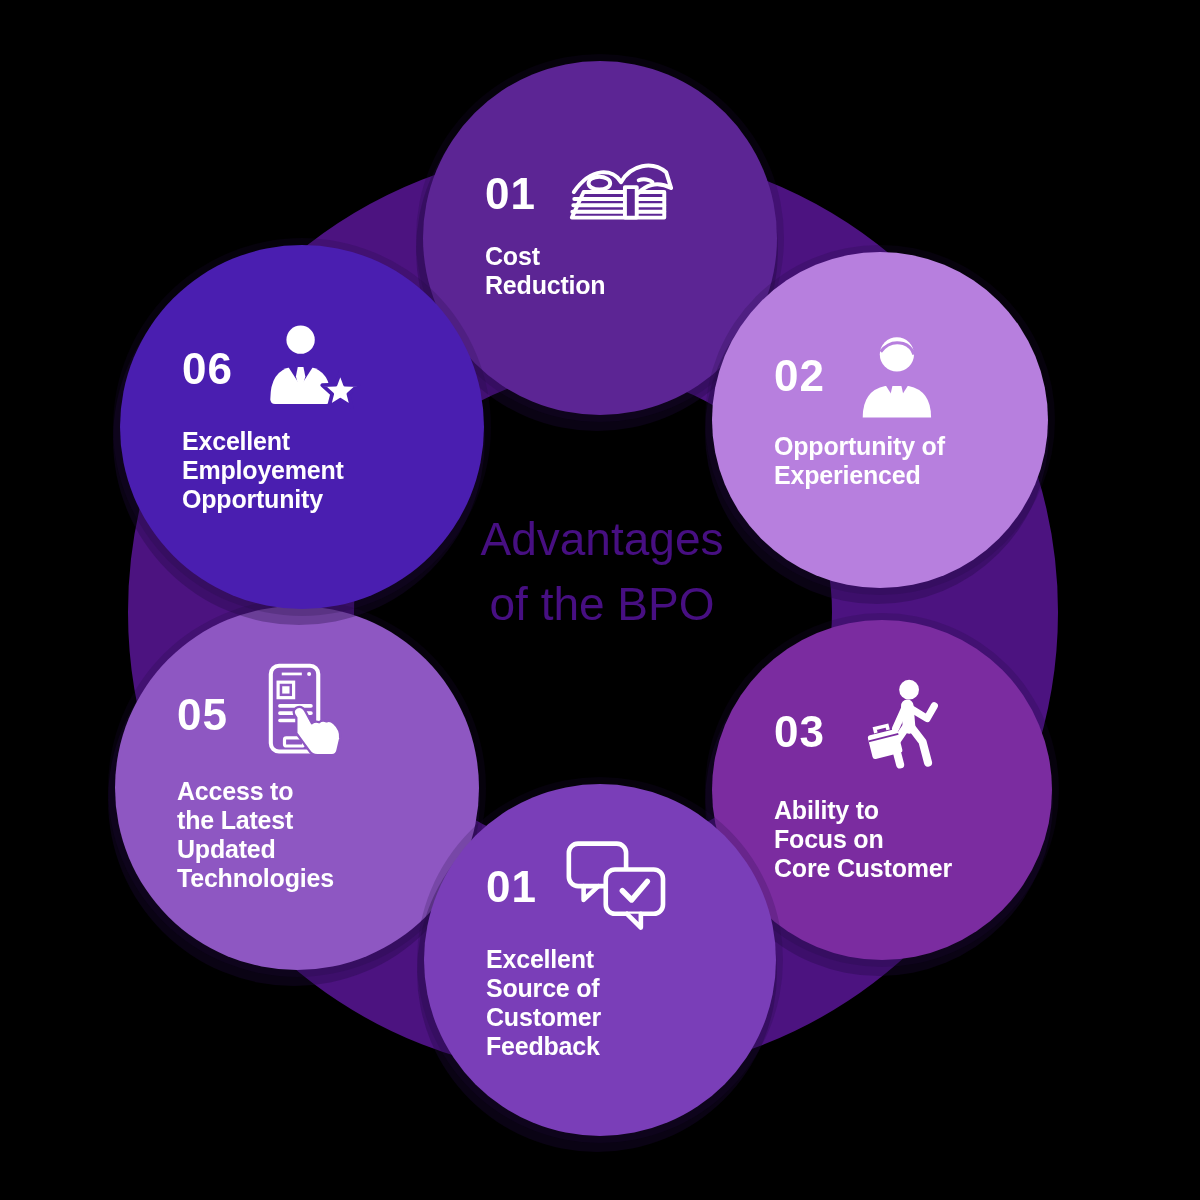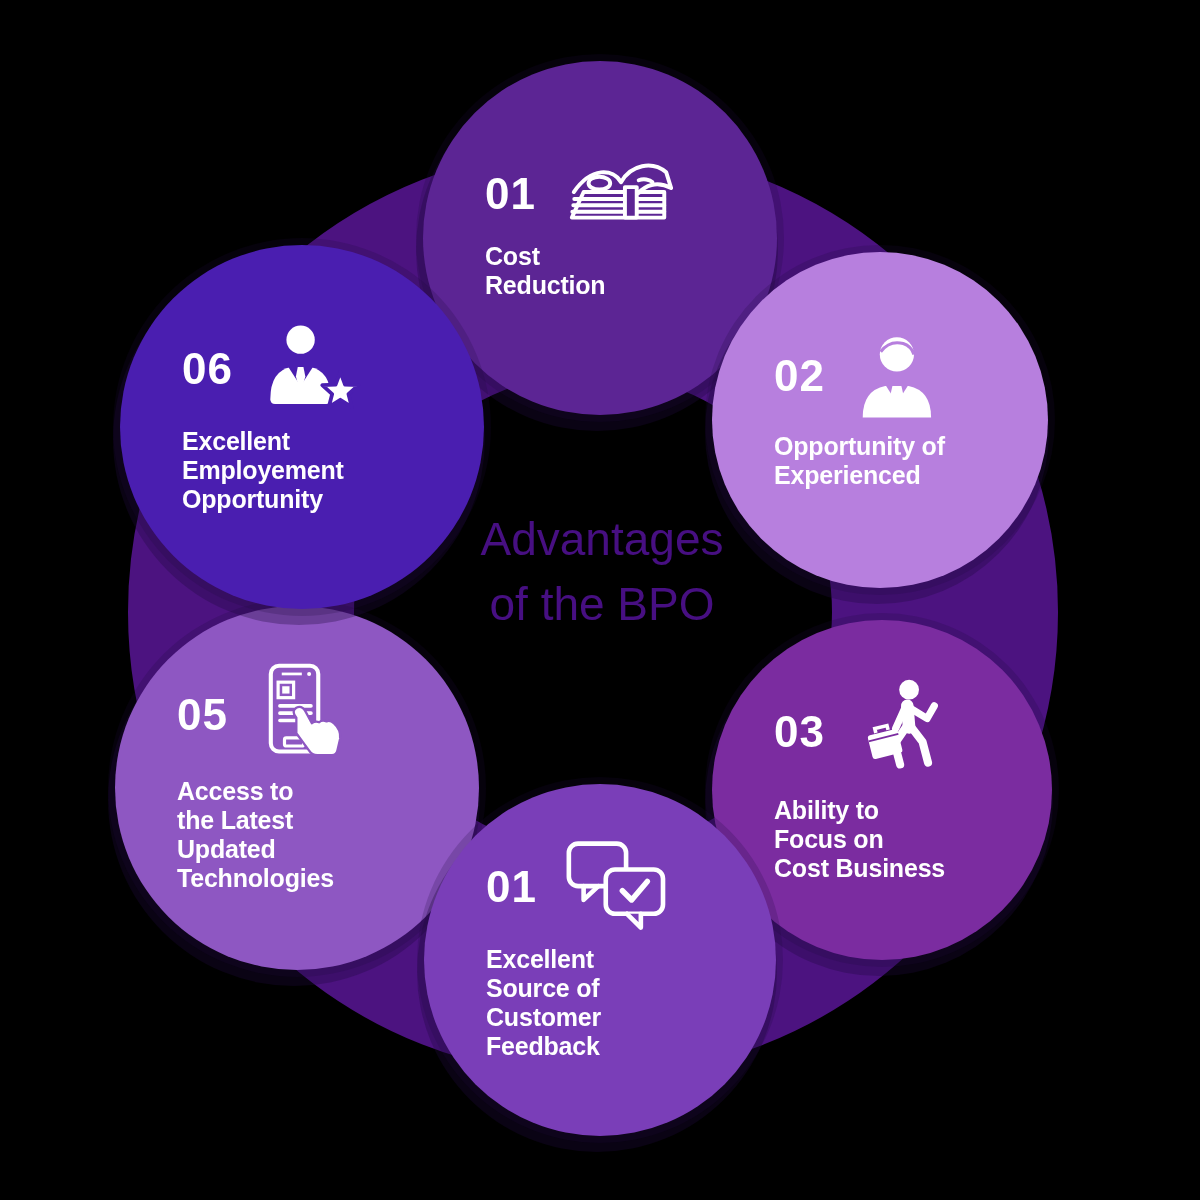--- a/index.html
+++ b/index.html
@@ -99,21 +99,21 @@
               <rect x="20" y="60" width="34" height="27" rx="3" fill="#fff"></rect>
               <path d="M30,59 v-5 h14 v5" stroke="#fff" stroke-width="4"></path>
               <line x1="20" y1="66" x2="54" y2="66" stroke="currentColor" stroke-width="2"></line>
             </g>
           </svg>
         </span>
       </div>
       <div class="label">
         <span>Ability to</span>
         <span>Focus on</span>
-        <span>Cost Business</span>
+        <span>Core Customer</span>
       </div>
     </div>
   </div>
 
   <div class="bubble b5" style="background-color: rgb(142, 87, 194);">
     <div class="content">
       <div class="numrow">
         <span class="num">05</span>
         <span class="icon" style="color: rgb(142, 87, 194);">
           <svg width="92" height="104" viewBox="0 0 100 114" fill="none" stroke="#fff">

